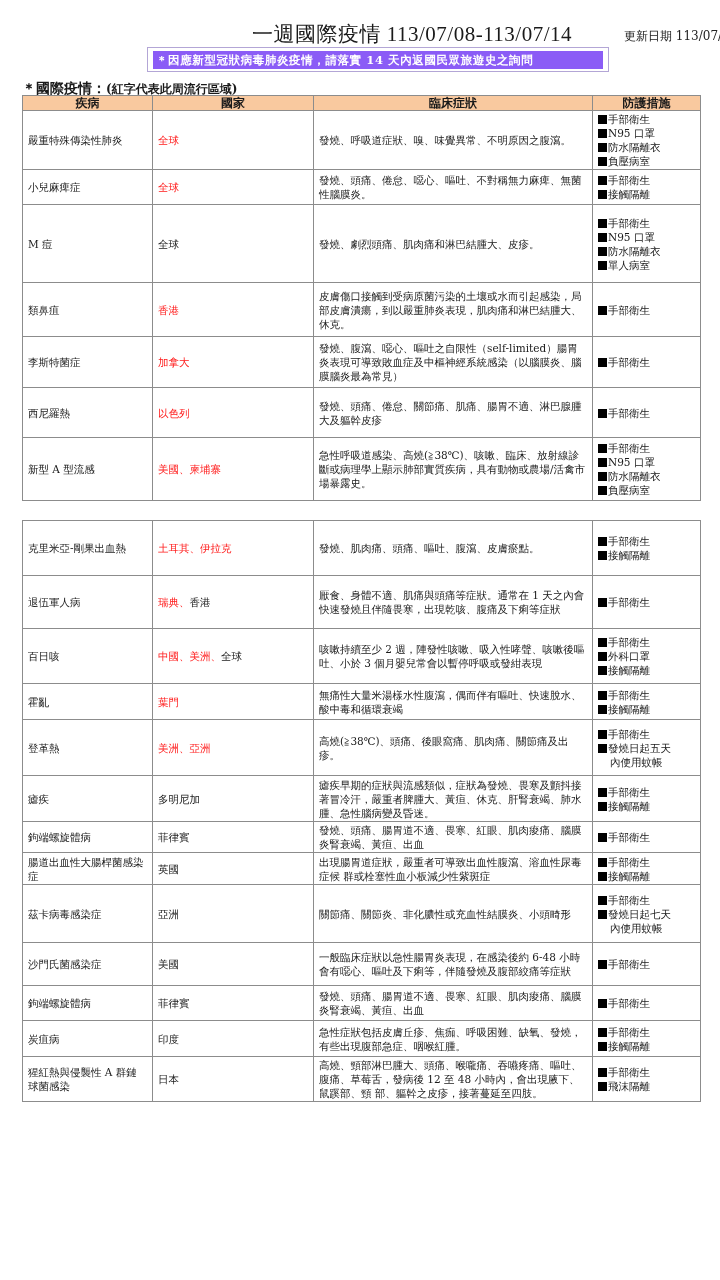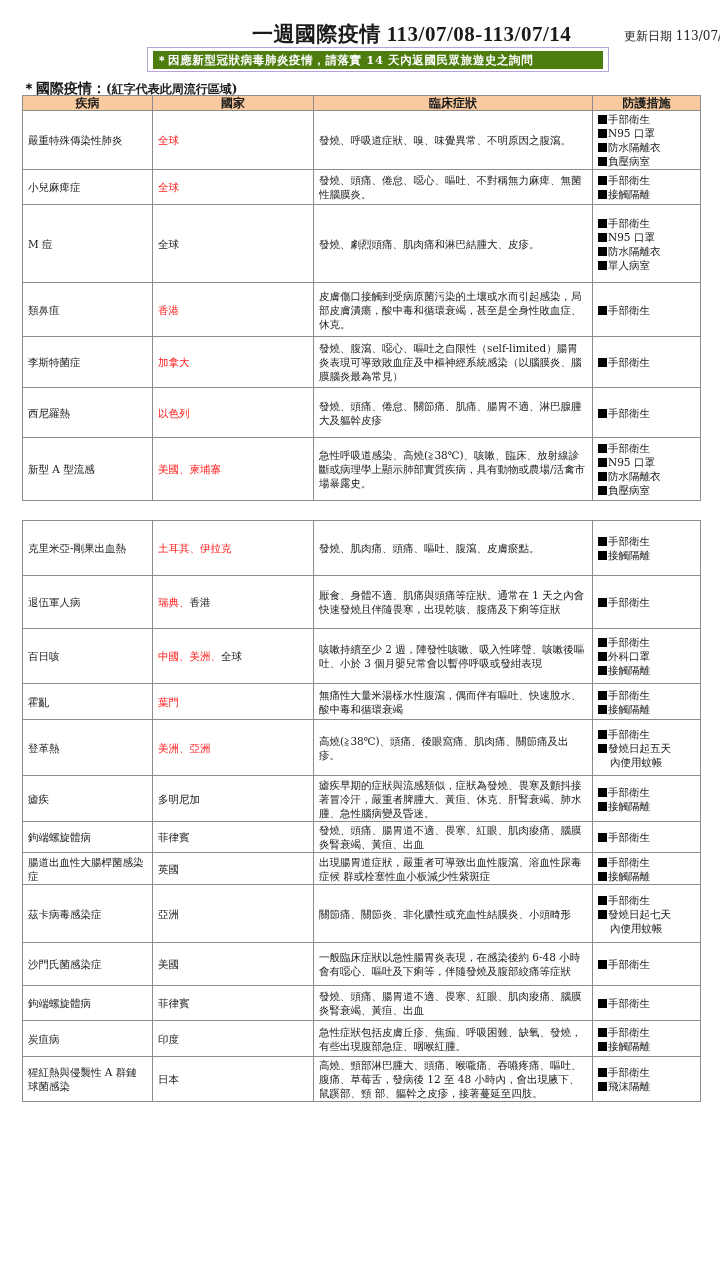--- a/index.html
+++ b/index.html
@@ -1,23 +1,23 @@
 <!DOCTYPE html>
 <html><head>
 <meta charset="utf-8">
 <style>
   html, body { margin:0; padding:0; background:#ffffff; }
   body { width:720px; height:1280px; position:relative; overflow:hidden;
          font-family:"DejaVu Serif", "Liberation Serif", serif; color:#1a1a1a; }
-  .title { position:absolute; left:252px; top:20px; font-size:21px; font-weight:bold;
+  .title { position:absolute; left:252px; top:20px; font-size:21px; font-weight:normal;
            letter-spacing:0.5px; white-space:nowrap; font-family:"Liberation Serif","DejaVu Serif",serif; }
   .update { position:absolute; left:613px; top:28px; font-size:12px; white-space:nowrap; color:#222;margin-left:11px; }
   .notice-box { position:absolute; left:147px; top:47px; width:462px; height:25px;
                 border:1px solid #b3a6d6; box-sizing:border-box; }
-  .notice { position:absolute; left:5px; top:3px; right:5px; height:18px; background:#4d7c0f;
+  .notice { position:absolute; left:5px; top:3px; right:5px; height:18px; background:#8b5cf6;
             color:#fff; font-size:11.5px; font-weight:bold; line-height:18px; padding-left:3px;
             white-space:nowrap; overflow:hidden; letter-spacing:0.6px; }
   .section { position:absolute; left:22px; top:80px; font-size:14px; font-weight:bold; white-space:nowrap; }
   .section .sub { font-size:12px; }
   table { position:absolute; left:22px; width:678px; border-collapse:collapse; table-layout:fixed; }
   td, th { border:1.5px solid #8c8c8c; font-size:10.5px; line-height:14px; vertical-align:middle;
            padding:1px 5px; word-break:break-all; }
   th { background:#f9c99f; font-weight:bold; font-size:12px; height:14px; padding:0 0; text-align:center; }
   col.c1 { width:130px; } col.c2 { width:161px; } col.c3 { width:279px; } col.c4 { width:108px; }
   .red { color:#ff1a1a; }
@@ -80,21 +80,21 @@
         <td class="prot">
           <div><span class="sq"></span><span>手部衛生</span></div>
           <div><span class="sq"></span><span>N95 口罩</span></div>
           <div><span class="sq"></span><span>防水隔離衣</span></div>
           <div><span class="sq"></span><span>單人病室</span></div>
         </td>
       </tr>
       <tr style="height: 54px;">
         <td>類鼻疽</td>
         <td><span class="red">香港</span></td>
-        <td>皮膚傷口接觸到受病原菌污染的土壤或水而引起感染，局部皮膚潰瘍，酸中毒和循環衰竭，甚至是全身性敗血症、休克。</td>
+        <td>皮膚傷口接觸到受病原菌污染的土壤或水而引起感染，局部皮膚潰瘍，到以嚴重肺炎表現，肌肉痛和淋巴結腫大、休克。</td>
         <td class="prot">
           <div><span class="sq"></span><span>手部衛生</span></div>
         </td>
       </tr>
       <tr style="height: 51px;">
         <td>李斯特菌症</td>
         <td><span class="red">加拿大</span></td>
         <td>發燒、腹瀉、噁心、嘔吐之自限性（self-limited）腸胃炎表現可導致敗血症及中樞神經系統感染（以腦膜炎、腦膜腦炎最為常見）</td>
         <td class="prot">
           <div><span class="sq"></span><span>手部衛生</span></div>

